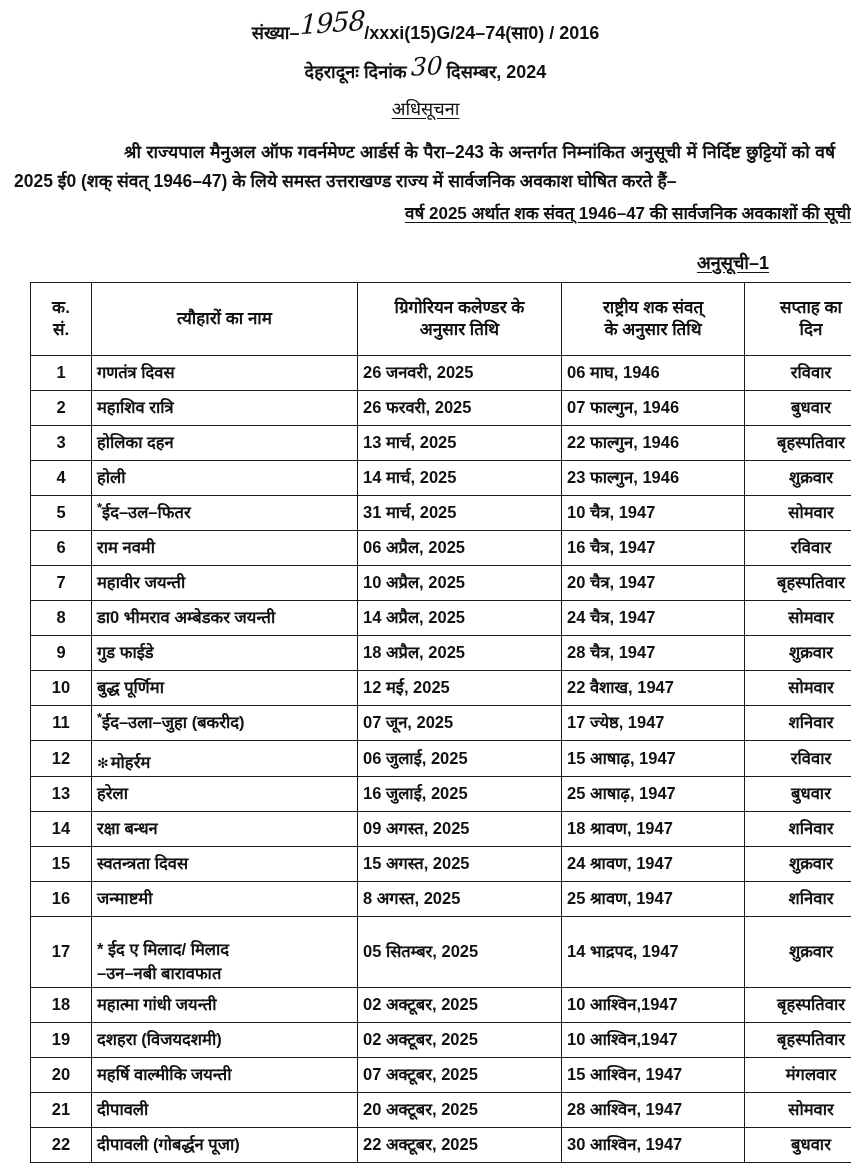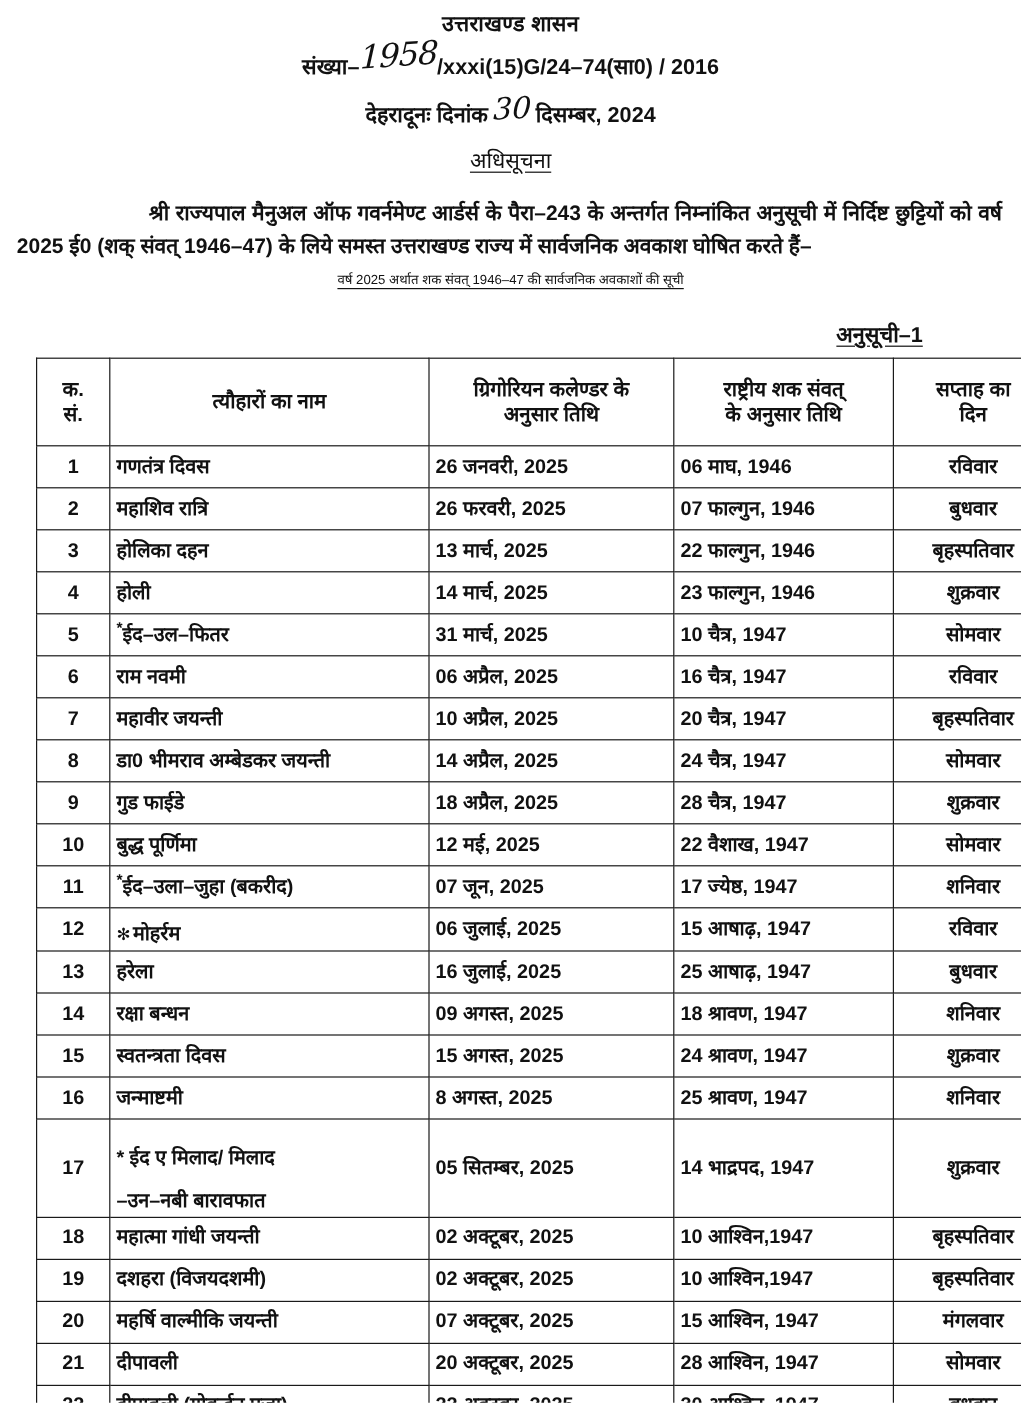--- a/index.html
+++ b/index.html
@@ -82,23 +82,23 @@
     margin: 18px 16px 0 14px;
     font-size: 17.5px;
     font-weight: 700;
     line-height: 1.62;
     text-align: justify;
     text-justify: inter-word;
   }
   .body-para .indent { display: inline-block; width: 110px; }
 
   .list-title {
-    text-align: center;
-    font-size: 11px;
-    font-weight: 400;
+    text-align: right;
+    font-size: 17px;
+    font-weight: 700;
     margin-top: 6px;
   }
   .list-title span {
     text-decoration: underline;
     text-underline-offset: 3px;
   }
 
   
   .annex-wrap {
     margin-top: 26px;
@@ -164,28 +164,27 @@
     vertical-align: super;
     line-height: 0;
     margin-right: 0px;
   }
   .star-mid {
     font-size: 14px;
     margin-right: 2px;
   }
   .name-l2 {
     display: block;
-    margin-top: 14px;
+    margin-top: 3px;
   }
 </style>
 </head>
 <body>
 
 <div class="doc-header">
-  <div class="gov-line">उत्तराखण्ड शासन</div>
   <div class="number-line">
     <span>संख्या–</span><span class="hand">1958</span><span>/xxxi(15)G/24–74(सा0) / 2016</span>
   </div>
   <div class="date-line">
     <span>देहरादूनः</span>
     <span>दिनांक</span><span class="hand-small">30</span><span>दिसम्बर, 2024</span>
   </div>
   <div class="notif-title">अधिसूचना</div>
 </div>
 

